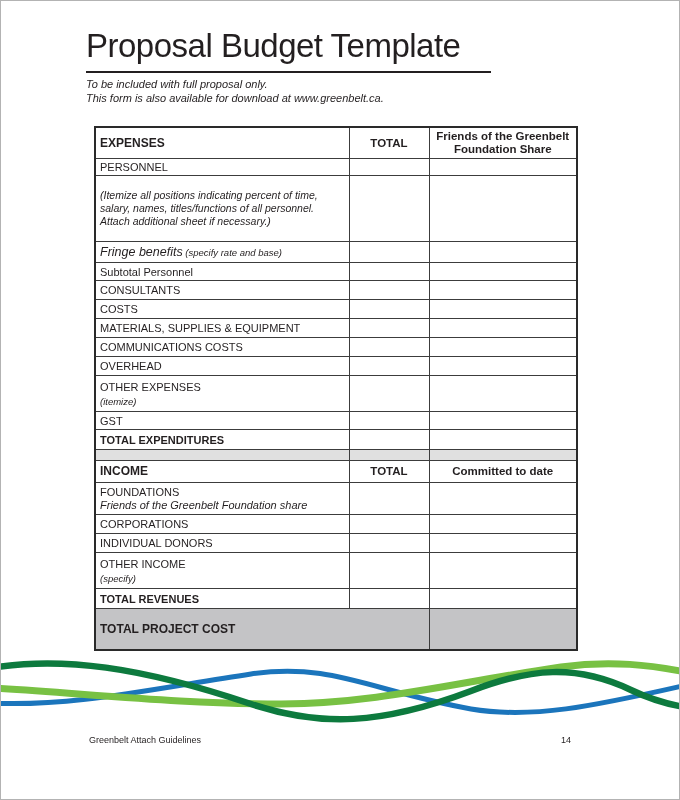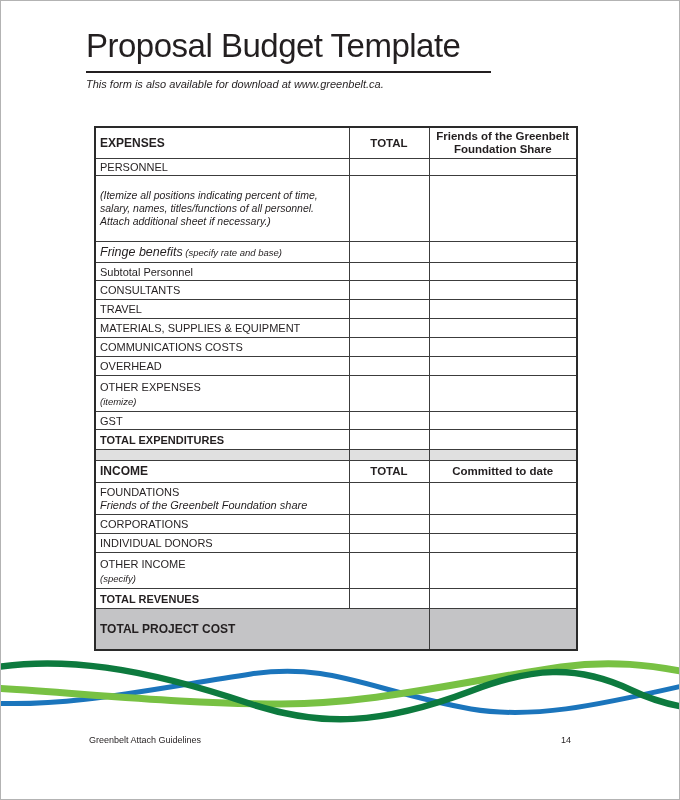--- a/index.html
+++ b/index.html
@@ -62,20 +62,21 @@
   #footer-page{position:absolute;left:560px;top:734px;font-size:9px;}
 </style>
 </head>
 <body>
 
 <div id="page">
 
   <div id="doc-title">Proposal Budget Template</div>
   <div id="title-rule"></div>
   <div id="subtitle">
+    <div>To be included with full proposal only.</div>
     <div>This form is also available for download at www.greenbelt.ca.</div>
   </div>
 
   <table id="budget-table">
     <colgroup>
         <col class="c1">
         <col class="c2">
         <col class="c3">
       </colgroup>
     <tbody id="budget-body">
@@ -103,21 +104,21 @@
           <td class="label-cell">Subtotal Personnel</td>
           <td></td>
           <td></td>
         </tr>
         <tr class="t-plain">
           <td class="label-cell">CONSULTANTS</td>
           <td></td>
           <td></td>
         </tr>
         <tr class="t-plain">
-          <td class="label-cell">TRAVEL</td>
+          <td class="label-cell">COSTS</td>
           <td></td>
           <td></td>
         </tr>
         <tr class="t-plain">
           <td class="label-cell">MATERIALS, SUPPLIES &amp; EQUIPMENT</td>
           <td></td>
           <td></td>
         </tr>
         <tr class="t-plain">
           <td class="label-cell">COMMUNICATIONS COSTS</td>

